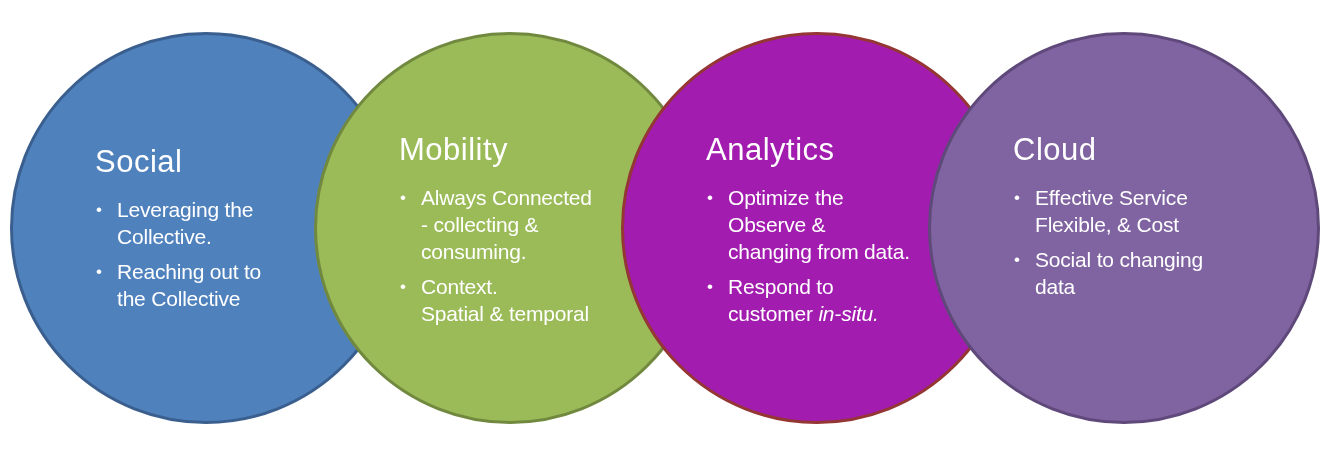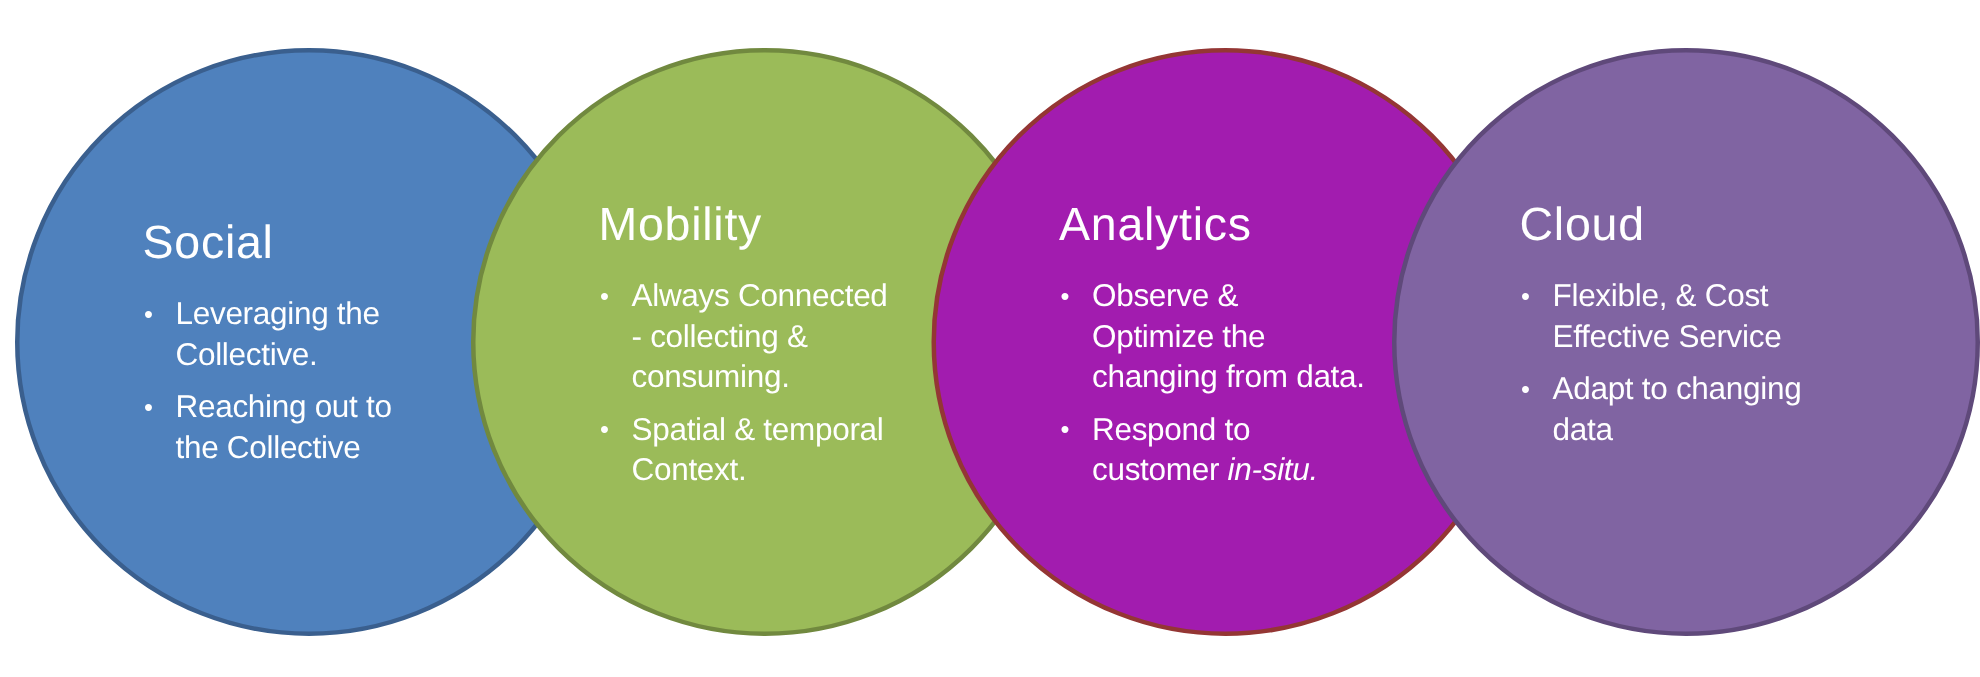--- a/index.html
+++ b/index.html
@@ -104,61 +104,61 @@
         <span class="dot">•</span>
         <span class="lines">
           <span class="line">Always Connected</span>
           <span class="line">- collecting &amp;</span>
           <span class="line">consuming.</span>
         </span>
       </div>
       <div class="bullet">
         <span class="dot">•</span>
         <span class="lines">
+          <span class="line">Context.</span>
           <span class="line">Spatial &amp; temporal</span>
-          <span class="line">Context.</span>
         </span>
       </div>
     </div>
   </div>
 
   <div class="circle c2">
     <div class="content">
       <div class="title">Analytics</div>
       <div class="bullet">
         <span class="dot">•</span>
         <span class="lines">
+          <span class="line">Optimize the</span>
           <span class="line">Observe &amp;</span>
-          <span class="line">Optimize the</span>
           <span class="line">changing from data.</span>
         </span>
       </div>
       <div class="bullet">
         <span class="dot">•</span>
         <span class="lines">
           <span class="line">Respond to</span>
           <span class="line"><span>customer </span><i>in-situ.</i></span>
         </span>
       </div>
     </div>
   </div>
 
   <div class="circle c3">
     <div class="content">
       <div class="title">Cloud</div>
       <div class="bullet">
         <span class="dot">•</span>
         <span class="lines">
+          <span class="line">Effective Service</span>
           <span class="line">Flexible, &amp; Cost</span>
-          <span class="line">Effective Service</span>
         </span>
       </div>
       <div class="bullet">
         <span class="dot">•</span>
         <span class="lines">
-          <span class="line">Adapt to changing</span>
+          <span class="line">Social to changing</span>
           <span class="line">data</span>
         </span>
       </div>
     </div>
   </div>
 
 </div>
 
 </body></html>

